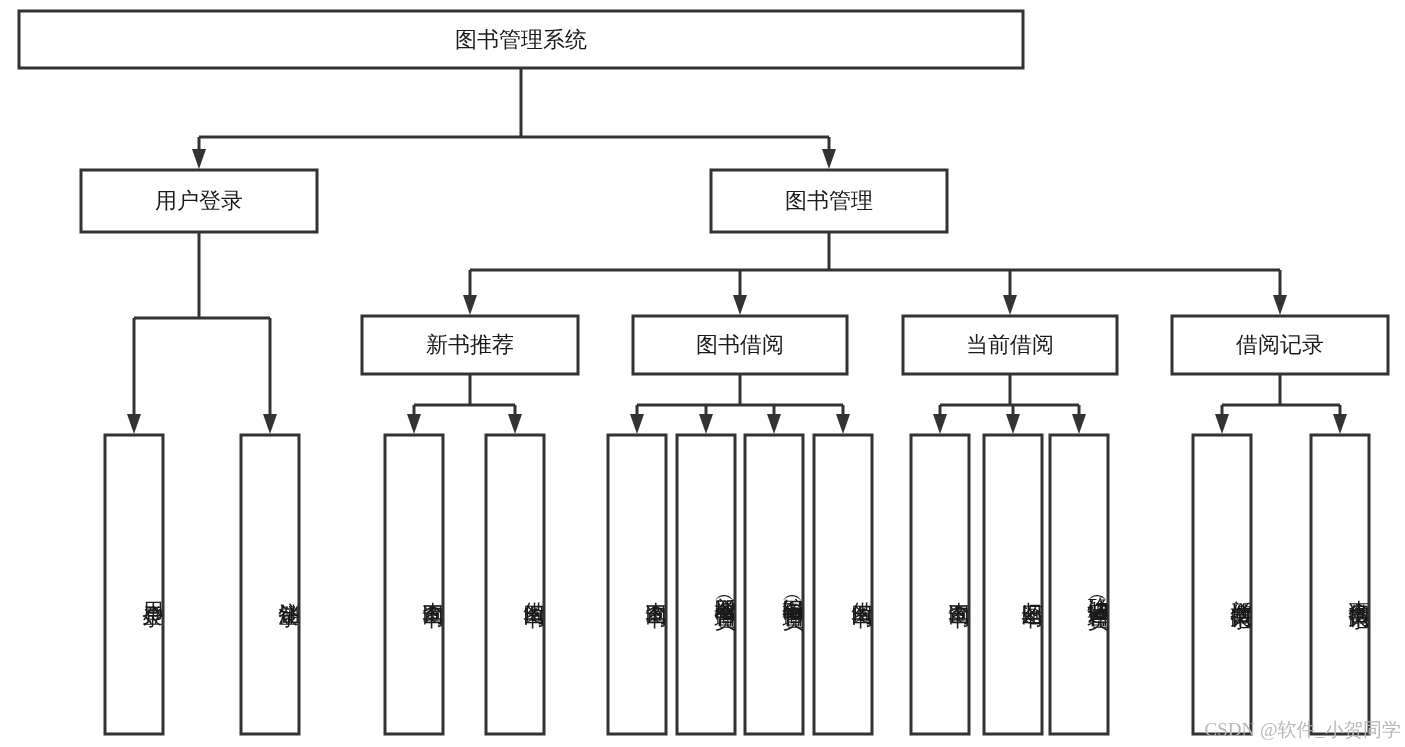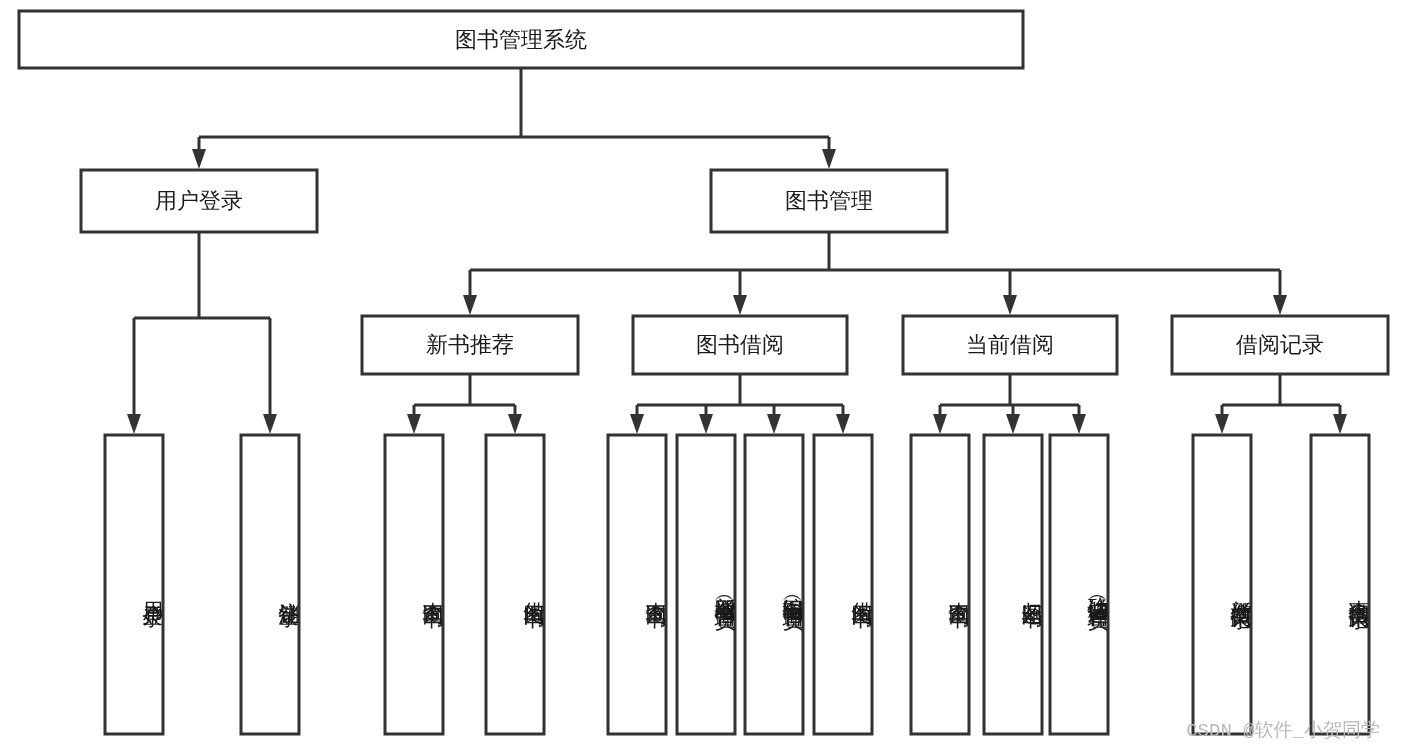--- a/index.html
+++ b/index.html
@@ -53,23 +53,23 @@
     letter-spacing: 2px;
     line-height: 1;
     white-space: nowrap;
     display: flex;
     align-items: flex-start;
     justify-content: center;
     pointer-events: none;
   }
   .watermark {
     position: absolute;
-    right: 25px;
+    right: 4px;
     bottom: 4px;
-    font-family: Liberation Mono, monospace;
+    font-family: Liberation Serif, serif;
     font-size: 19px;
     color: #b9b9b9;
     white-space: nowrap;
   }
 </style>
 </head>
 <body>
 
 <div id="chart-root">
 

